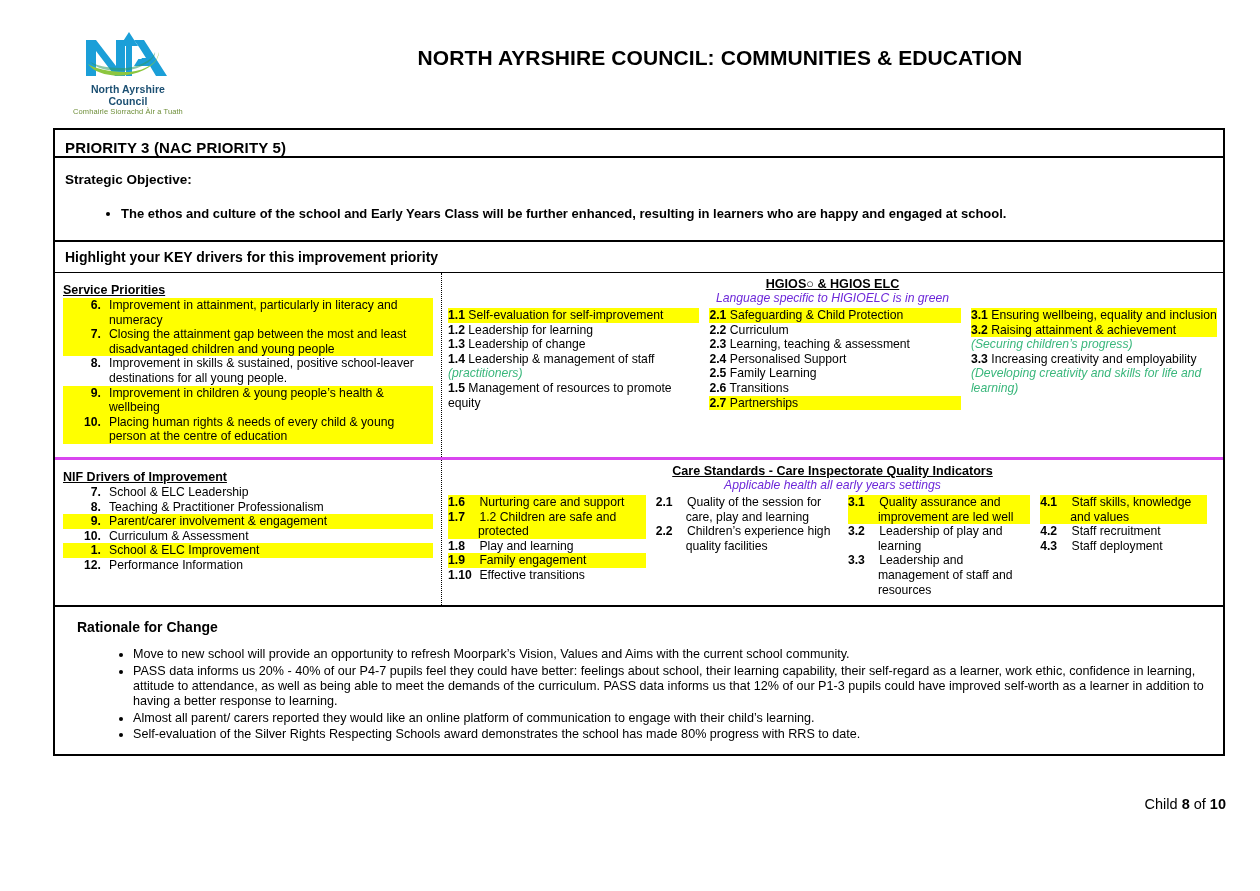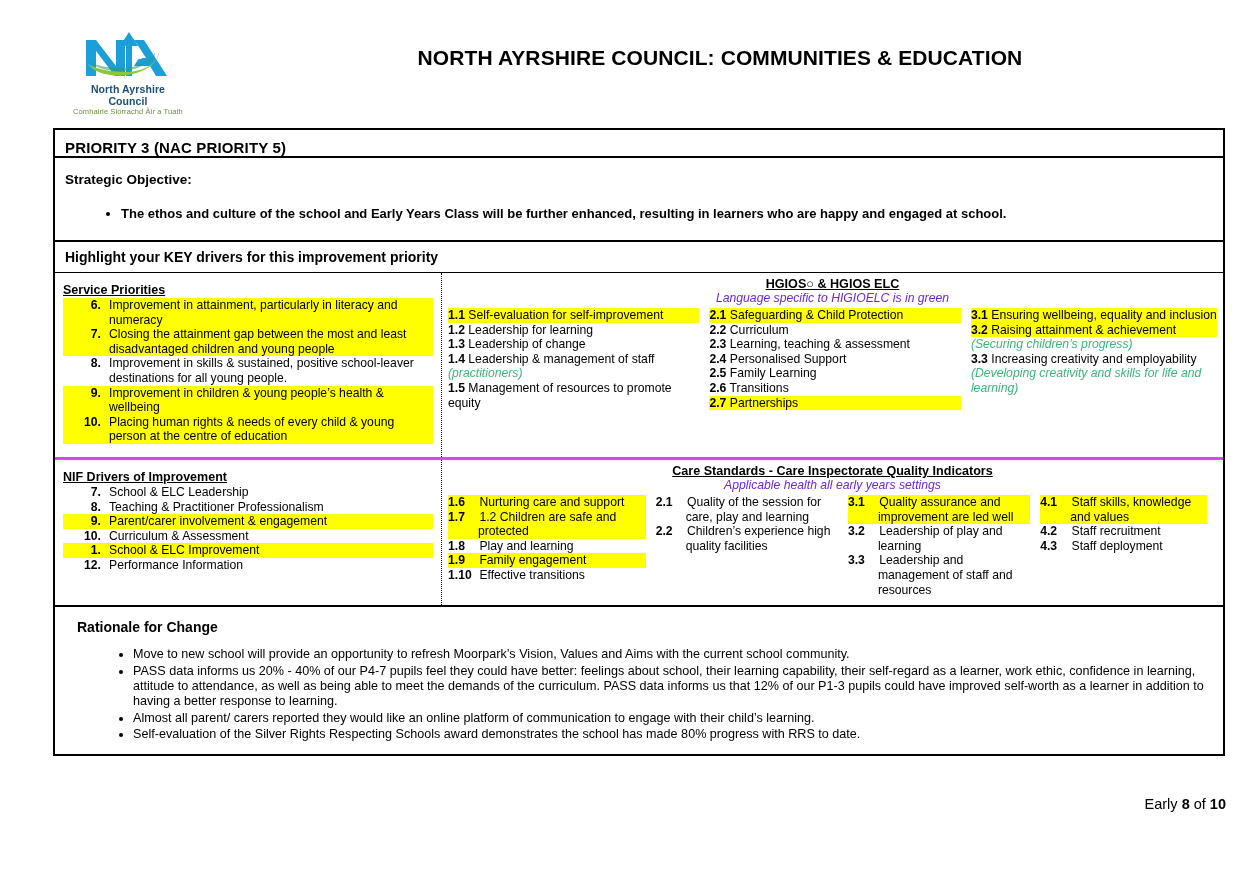--- a/index.html
+++ b/index.html
@@ -430,14 +430,14 @@
         <li>Move to new school will provide an opportunity to refresh Moorpark’s Vision, Values and Aims with the current school community.</li>
         <li>PASS data informs us 20% - 40% of our P4-7 pupils feel they could have better: feelings about school, their learning capability, their self-regard as a learner, work ethic, confidence in learning, attitude to attendance, as well as being able to meet the demands of the curriculum. PASS data informs us that 12% of our P1-3 pupils could have improved self-worth as a learner in addition to having a better response to learning.</li>
         <li>Almost all parent/ carers reported they would like an online platform of communication to engage with their child’s learning.</li>
         <li>Self-evaluation of the Silver Rights Respecting Schools award demonstrates the school has made 80% progress with RRS to date.</li>
       </ul>
   </div>
 
 </div>
 
 <div class="footer">
-  <span>Early </span><b>8</b><span> of </span><b>10</b>
+  <span>Child </span><b>8</b><span> of </span><b>10</b>
 </div>
 
 </body></html>

